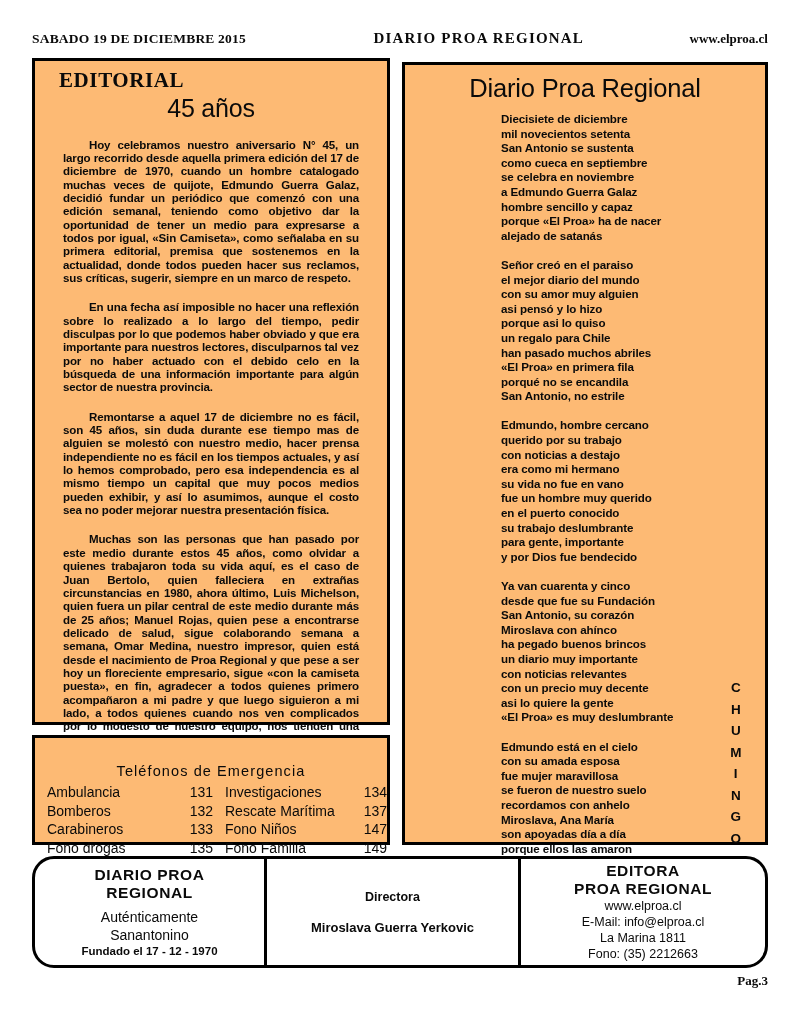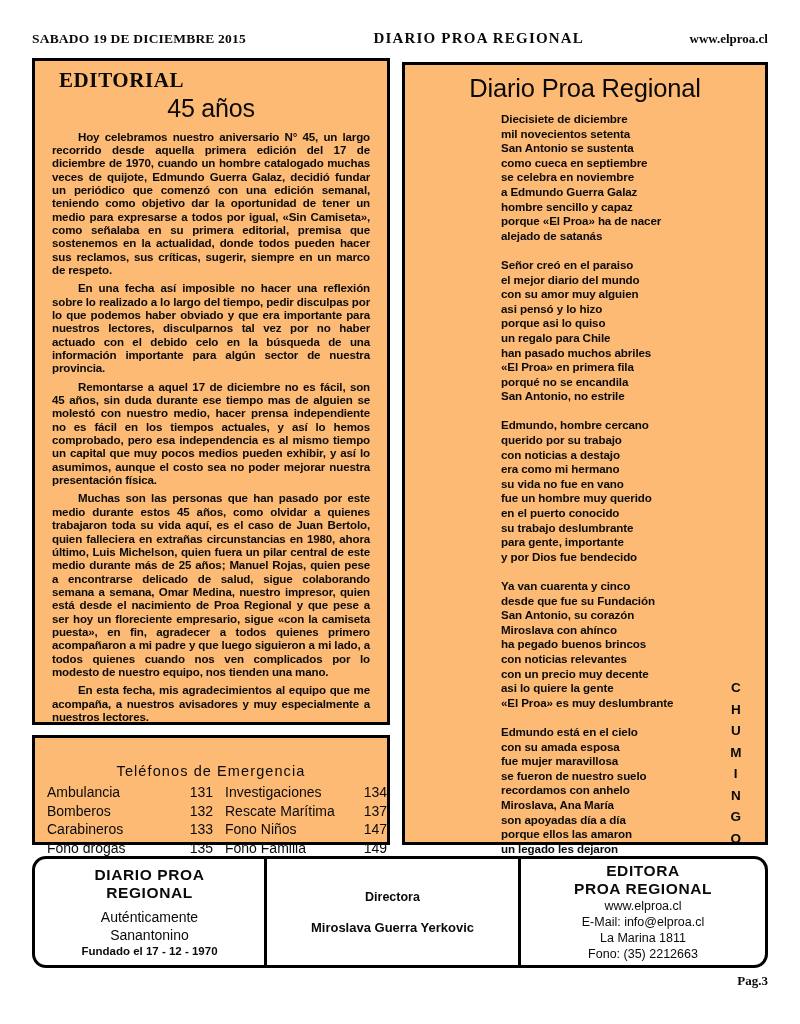--- a/index.html
+++ b/index.html
@@ -76,21 +76,21 @@
   }
   .editorial-title {
     text-align: center;
     font-size: 25px;
     font-weight: 400;
     line-height: 1.1;
     margin: 4px 0 8px 0;
     letter-spacing: -0.2px;
   }
   .editorial-body p {
-    margin: 5px;
+    margin: 16px;
     font-size: 11.55px;
     font-weight: bold;
     line-height: 13.35px;
     text-align: justify;
     text-indent: 26px;
     letter-spacing: -0.15px;
     -webkit-font-smoothing: none;
   }
   .editorial-signoff {
     text-align: center;
@@ -167,21 +167,21 @@
   #chumingo span { display: block; }
 
   
   #footer-banner {
     position: absolute;
     left: 32px;
     top: 856px;
     width: 736px;
     height: 112px;
     border: 3px solid #000;
-    border-radius: 14px;
+    border-radius: 22px;
     box-sizing: border-box;
     display: flex;
     background: #fff;
   }
   .footer-cell {
     box-sizing: border-box;
     display: flex;
     flex-direction: column;
     align-items: center;
     justify-content: center;
@@ -315,20 +315,21 @@
         <div class="poem-line">su trabajo deslumbrante</div>
         <div class="poem-line">para gente, importante</div>
         <div class="poem-line">y por Dios fue bendecido</div>
       </div>
       <div class="poem-stanza">
         <div class="poem-line">Ya van cuarenta y cinco</div>
         <div class="poem-line">desde que fue su Fundación</div>
         <div class="poem-line">San Antonio, su corazón</div>
         <div class="poem-line">Miroslava con ahínco</div>
         <div class="poem-line">ha pegado buenos brincos</div>
+        <div class="poem-line">un diario muy importante</div>
         <div class="poem-line">con noticias relevantes</div>
         <div class="poem-line">con un precio muy decente</div>
         <div class="poem-line">asi lo quiere la gente</div>
         <div class="poem-line">«El Proa» es muy deslumbrante</div>
       </div>
       <div class="poem-stanza">
         <div class="poem-line">Edmundo está en el cielo</div>
         <div class="poem-line">con su amada esposa</div>
         <div class="poem-line">fue mujer maravillosa</div>
         <div class="poem-line">se fueron de nuestro suelo</div>

